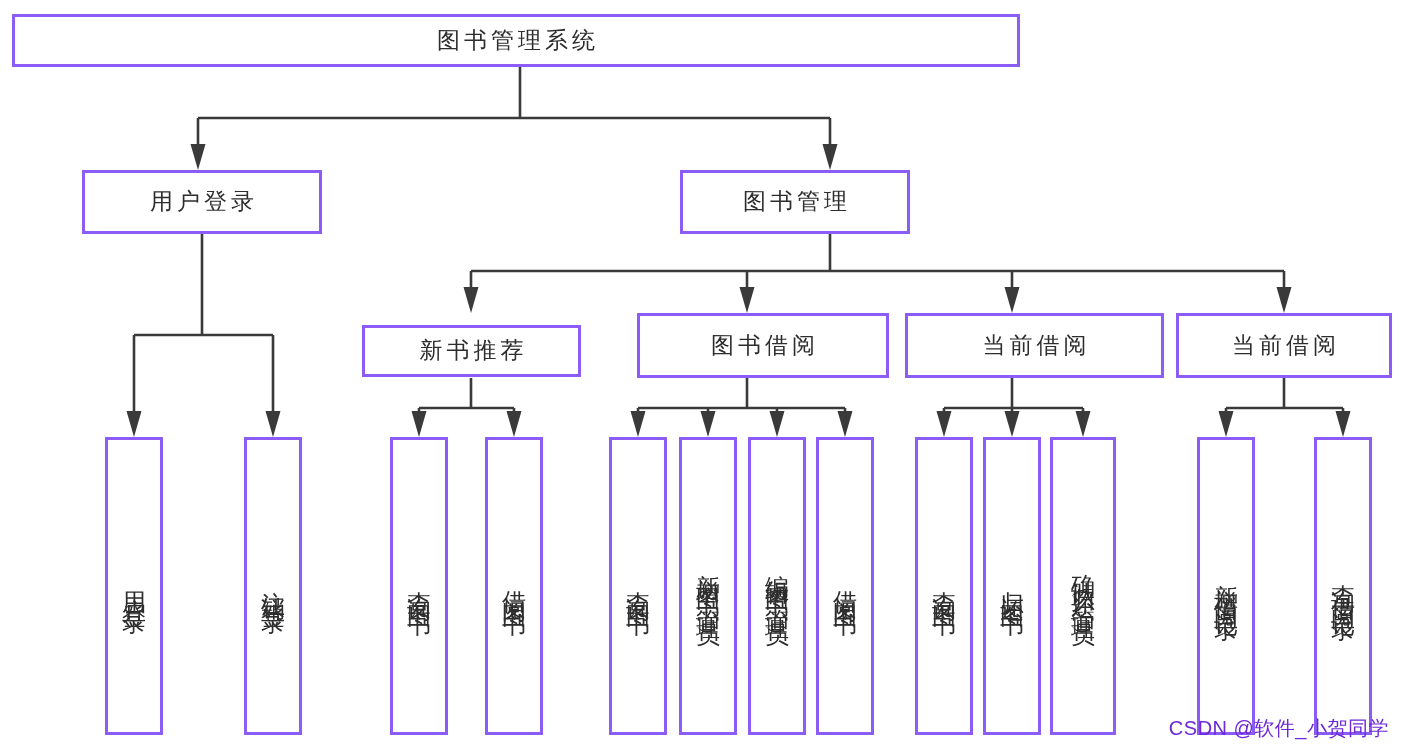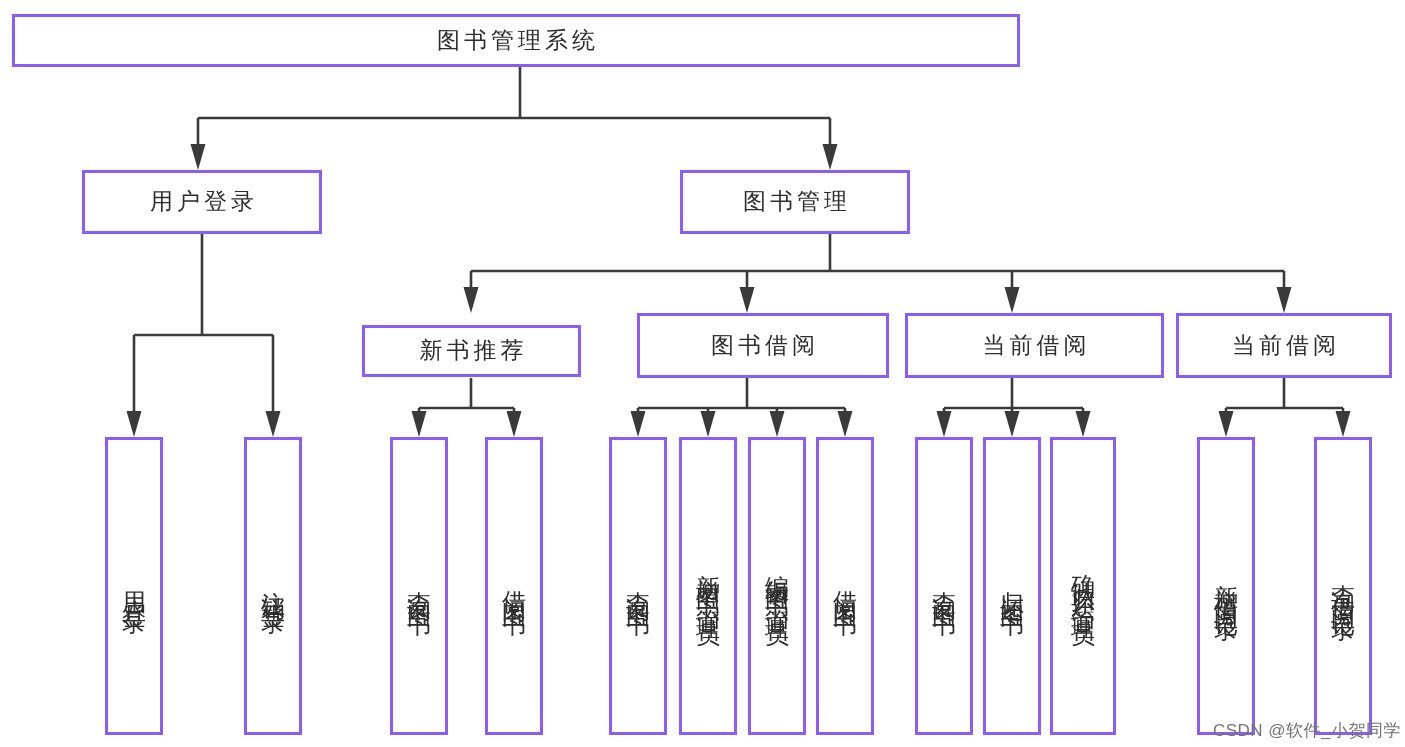--- a/index.html
+++ b/index.html
@@ -53,24 +53,24 @@
   .box.v .label {
     writing-mode: vertical-rl;
     text-orientation: mixed;
     font-size: 24px;
     letter-spacing: 7px;
     line-height: 1;
     white-space: nowrap;
   }
   .watermark {
     position: absolute;
-    right: 4px;
+    right: 16px;
     bottom: 5px;
-    font-size: 17px;
-    color: #737373;
+    font-size: 20px;
+    color: #6d28d9;
     letter-spacing: 0.5px;
     z-index: 3;
     white-space: nowrap;
   }
 </style>
 </head>
 <body>
 
 <div class="stage">
 

